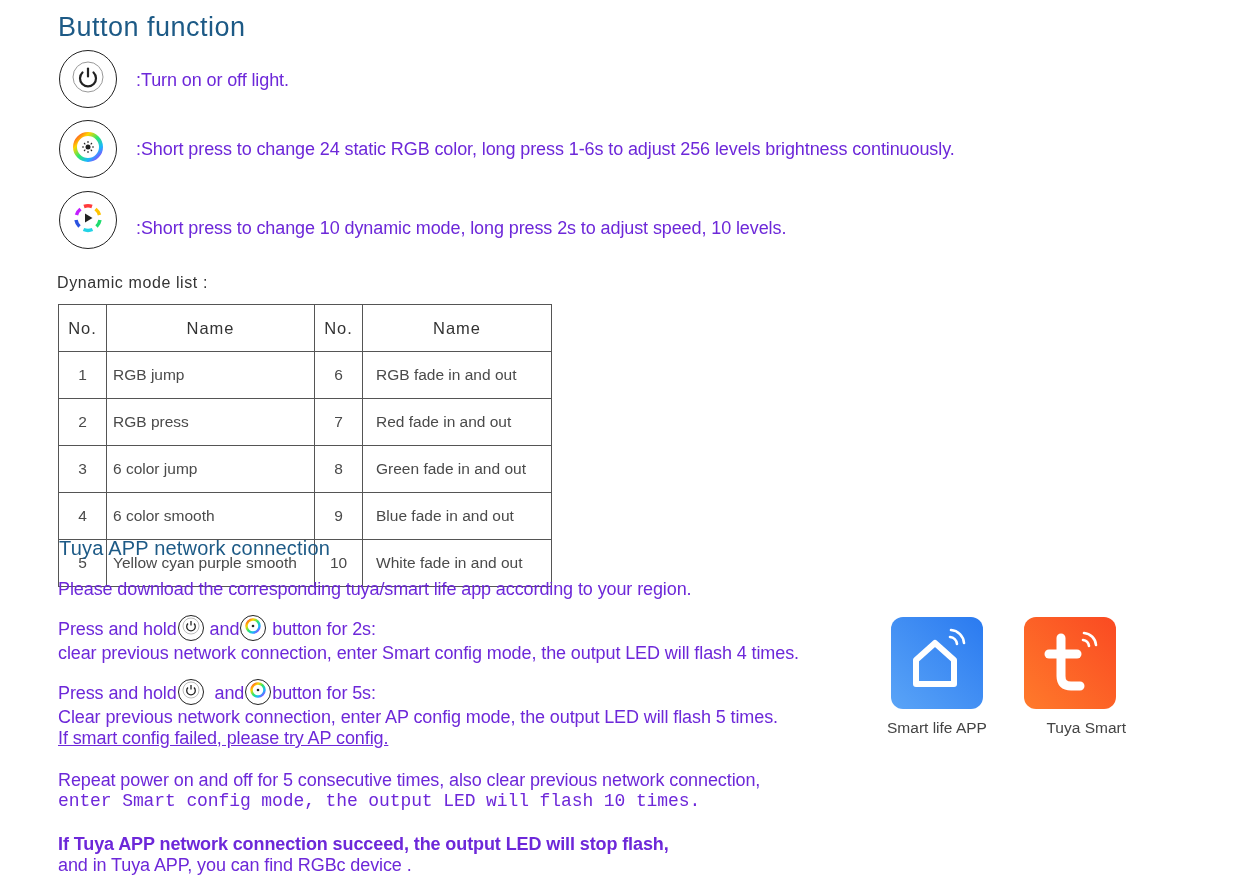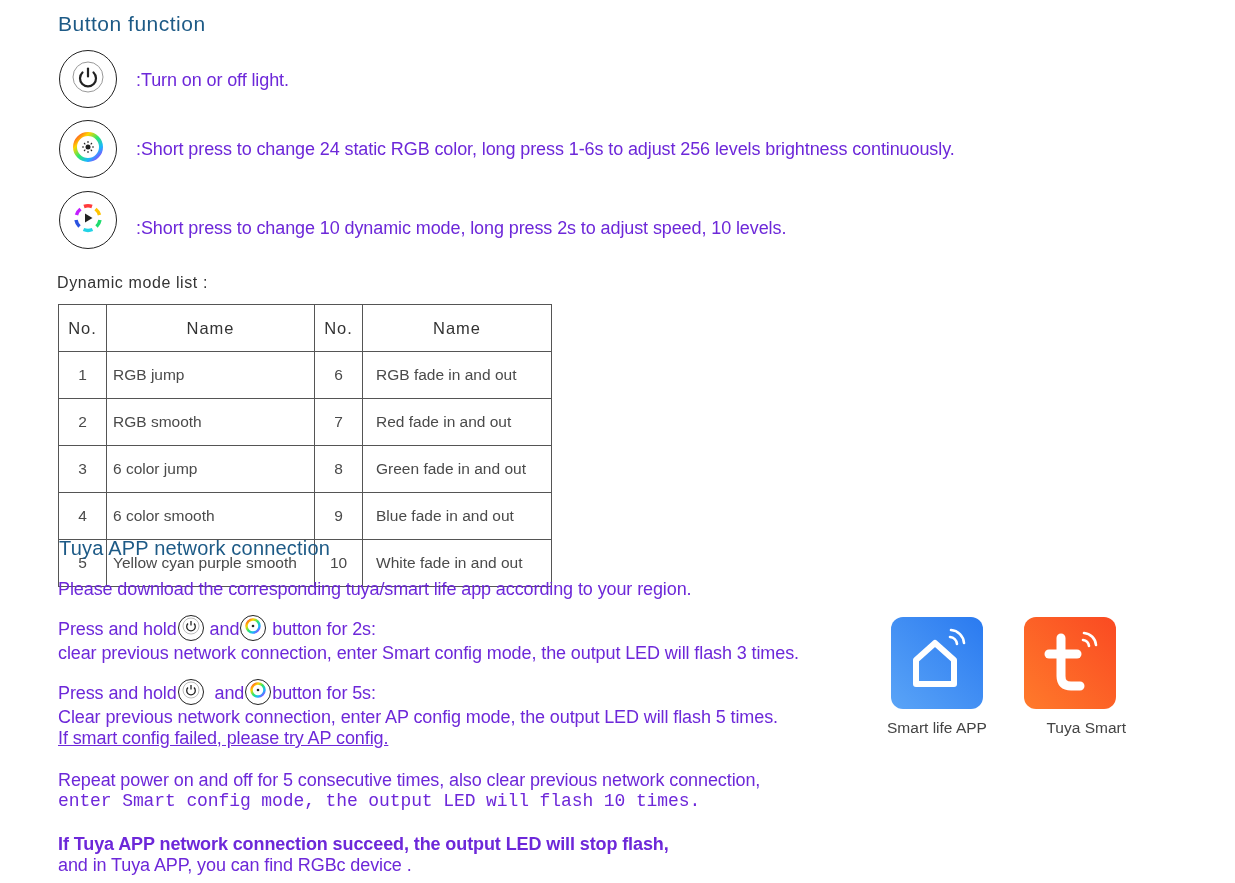--- a/index.html
+++ b/index.html
@@ -3,21 +3,21 @@
 <meta charset="utf-8">
 <style>
   html, body { margin: 0; padding: 0; background: #ffffff; }
   body {
     width: 1235px; height: 883px; position: relative; overflow: hidden;
     font-family: "Liberation Sans", "DejaVu Sans", sans-serif;
     color: #4a4a4a;
   }
   .abs { position: absolute; }
   .h-title {
-    color: #1d5a86; font-size: 21px; letter-spacing: 0.5px; font-weight: normal;
+    color: #1d5a86; font-size: 27px; letter-spacing: 0.5px; font-weight: normal;
     margin: 0; white-space: nowrap;
   }
   .body-txt { font-size: 18px; color: #6d28d9; white-space: nowrap; letter-spacing: -0.1px; }
   .btn-big {
     width: 58px; height: 58px; border: 1.3px solid #222; border-radius: 50%;
     box-sizing: border-box; display: flex; align-items: center; justify-content: center;
   }
   .btn-small {
     display: inline-flex; width: 26px; height: 26px; border: 1.2px solid #222; border-radius: 50%;
     box-sizing: border-box; align-items: center; justify-content: center; vertical-align: middle;
@@ -116,21 +116,21 @@
     <th class="c-name2">Name</th>
   </tr>
   <tr>
     <td class="c-no">1</td>
     <td class="c-name1">RGB jump</td>
     <td class="c-no2">6</td>
     <td class="c-name2">RGB fade in and out</td>
   </tr>
   <tr>
     <td class="c-no">2</td>
-    <td class="c-name1">RGB smooth</td>
+    <td class="c-name1">RGB press</td>
     <td class="c-no2">7</td>
     <td class="c-name2">Red fade in and out</td>
   </tr>
   <tr>
     <td class="c-no">3</td>
     <td class="c-name1">6 color jump</td>
     <td class="c-no2">8</td>
     <td class="c-name2">Green fade in and out</td>
   </tr>
   <tr>
@@ -159,21 +159,21 @@
           <path d="M6 6.5 A4.3 4.3 0 1 0 12 6.5" fill="none" stroke="#222" stroke-width="1.3"></path>
           <line x1="9" y1="4" x2="9" y2="8.5" stroke="#222" stroke-width="1.3"></line>
         </svg></span>
     </span>&nbsp;<span>and</span><span class="btn-small">
       <span><svg width="18" height="18" viewBox="0 0 18 18">
           <circle cx="9" cy="9" r="6.5" fill="none" stroke="url(#gA)" stroke-width="2.5"></circle>
           <circle cx="9" cy="9" r="1.3" fill="#222"></circle>
         </svg></span>
     </span>&nbsp;<span>button for 2s:</span>
 </div>
-<div class="body-txt abs" style="left:58px; top:643px;">clear previous network connection, enter Smart config mode, the output LED will flash 3 times.</div>
+<div class="body-txt abs" style="left:58px; top:643px;">clear previous network connection, enter Smart config mode, the output LED will flash 4 times.</div>
 
 <div class="body-txt abs" style="left:58px; top:681px;">
   <span>Press and hold</span><span class="btn-small">
       <span><svg width="18" height="18" viewBox="0 0 18 18">
           <circle cx="9" cy="9" r="8" fill="none" stroke="#aaa" stroke-width="0.8"></circle>
           <path d="M6 6.5 A4.3 4.3 0 1 0 12 6.5" fill="none" stroke="#222" stroke-width="1.3"></path>
           <line x1="9" y1="4" x2="9" y2="8.5" stroke="#222" stroke-width="1.3"></line>
         </svg></span>
     </span>&nbsp;&nbsp;<span>and</span><span class="btn-small">
       <span><svg width="18" height="18" viewBox="0 0 18 18">

